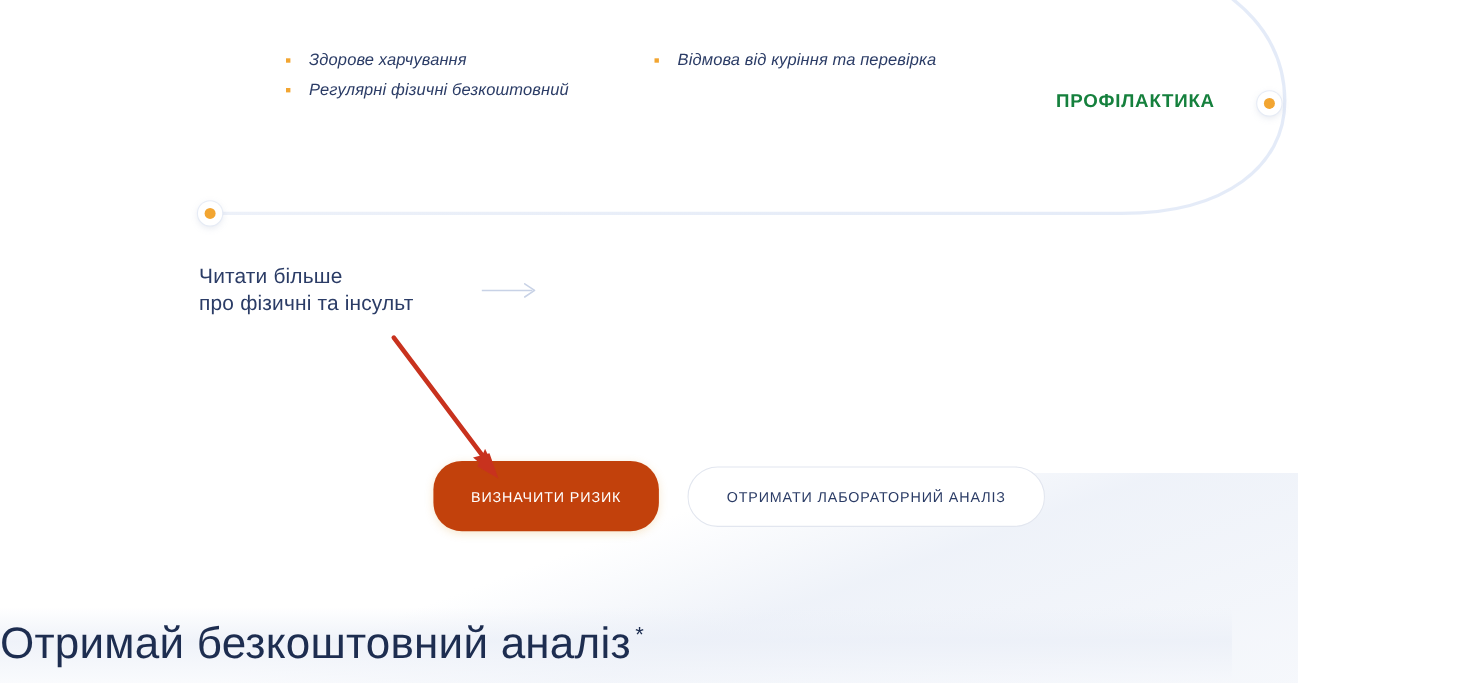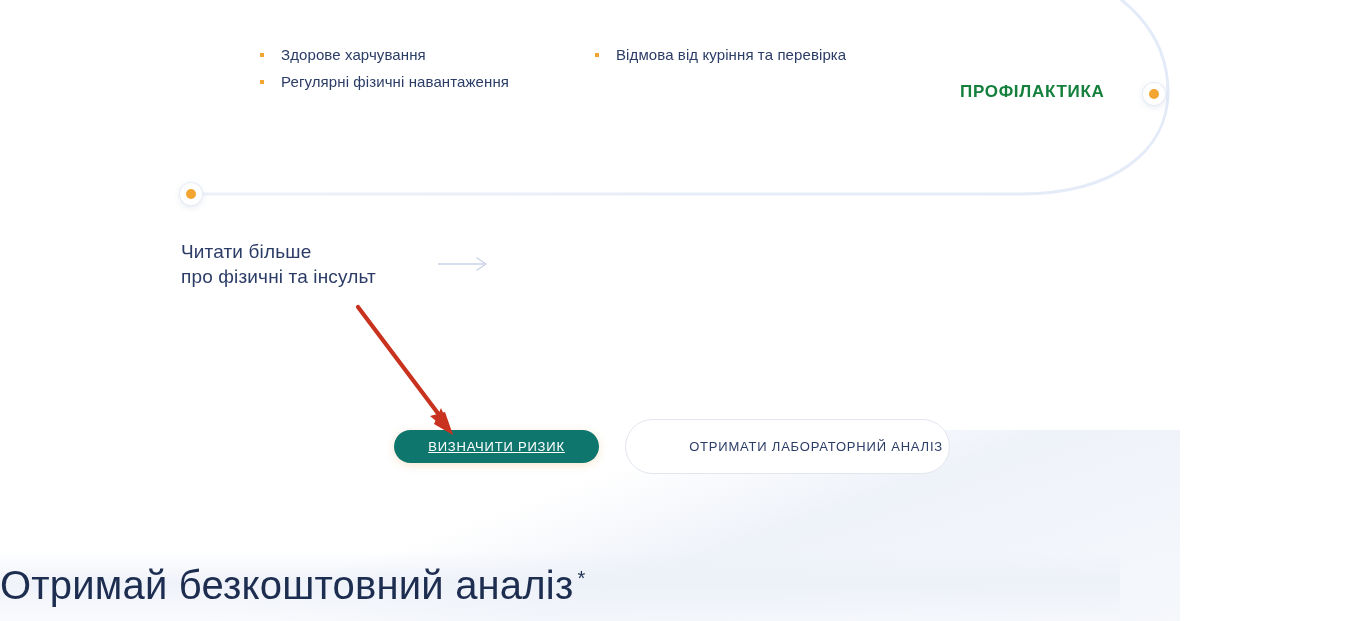--- a/index.html
+++ b/index.html
@@ -90,20 +90,21 @@
     height: 4px;
     background: #F2A531;
     margin-top: 9px;
     margin-right: 17px;
   }
   .bullet-text {
     color: #2B3C66;
     font-size: 15px;
     line-height: 21px;
     letter-spacing: 0.1px;
+    font-style: italic;
   }
   #bullets-col2 .bullet-row { margin-bottom: 8px; }
 
   
   #stage-label {
     position: absolute;
     left: 960px;
     top: 82px;
     color: #15803d;
     font-size: 17px;
@@ -139,38 +140,36 @@
   }
   .btn {
     border: none;
     cursor: pointer;
     font-family: "Liberation Sans", sans-serif;
     letter-spacing: 0.8px;
     white-space: nowrap;
   }
   #btn-primary {
     width: 205px;
-    height: 33px;
+    height: 64px;
     border-radius: 26px;
-    background: #0f766e;
+    background: #c2410c;
     color: #ffffff;
     font-size: 13px;
     box-shadow: 0 2px 8px rgba(220,160,60,0.25);
-    text-decoration: underline;
   }
   #btn-secondary {
     margin-left: 26px;
     width: 325px;
     height: 55px;
     border-radius: 28px;
     background: #ffffff;
     color: #2B3C66;
     font-size: 13px;
     border: 1px solid #E2E6EF;
-    text-align: right;
   }
 
   
   #bottom-heading {
     position: absolute;
     left: 0;
     top: 563px;
     width: 1346px;
     color: #1D2D50;
     font-size: 40px;
@@ -217,21 +216,21 @@
 
   <div id="stage-label">ПРОФІЛАКТИКА</div>
 
   <div id="bullets-col1" class="bullets">
     <div class="bullet-row">
       <span class="bullet-mark"></span>
       <span class="bullet-text">Здорове харчування</span>
     </div>
     <div class="bullet-row">
       <span class="bullet-mark"></span>
-      <span class="bullet-text">Регулярні фізичні навантаження</span>
+      <span class="bullet-text">Регулярні фізичні безкоштовний</span>
     </div>
   </div>
 
   <div id="bullets-col2" class="bullets">
     <div class="bullet-row">
       <span class="bullet-mark"></span>
       <span class="bullet-text">Відмова від куріння та перевірка</span>
     </div>
   </div>
 

